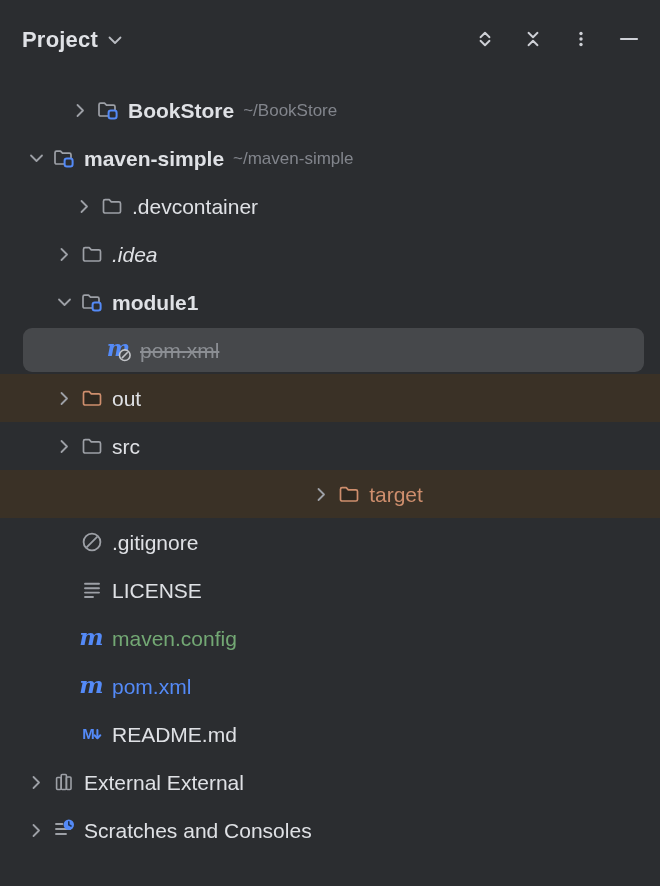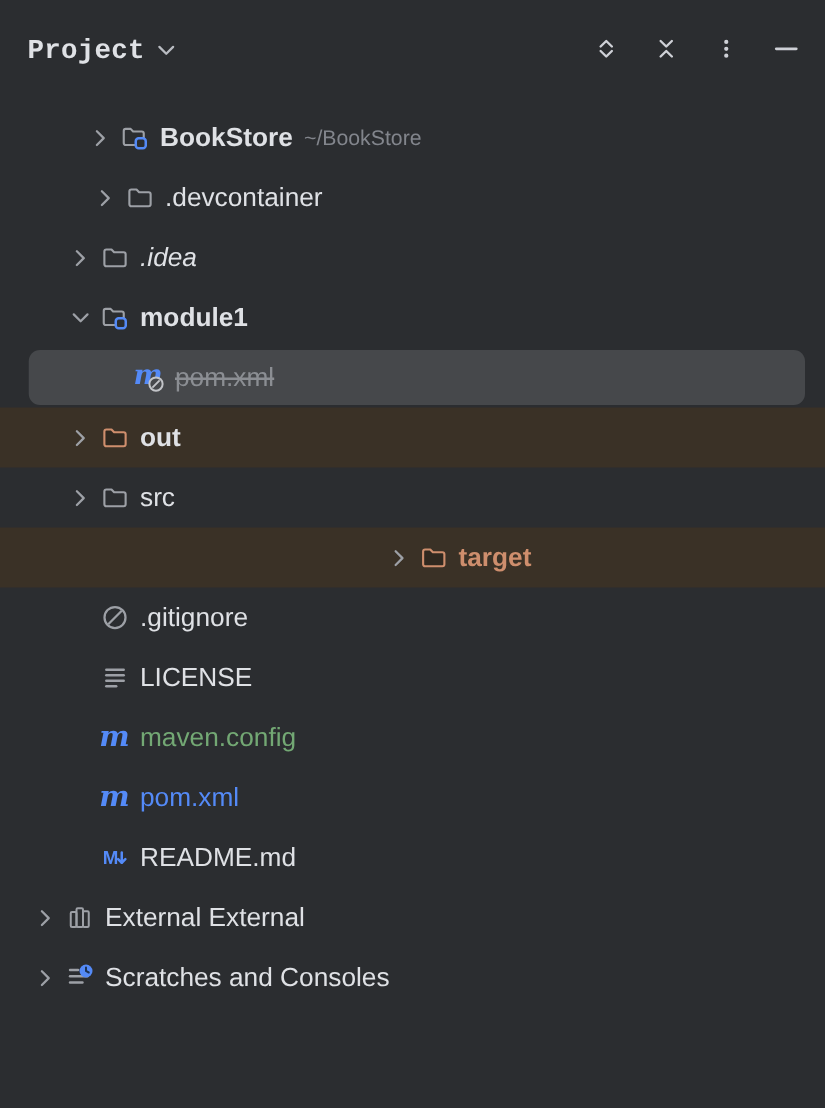--- a/index.html
+++ b/index.html
@@ -5,30 +5,30 @@
   :root{
     --bg:#2b2d30; --text:#dfe1e5; --path:#82858c; --sel:#46484b; --stripe:#3a3126;
     --orange:#ce8e6d; --green:#73a874; --blue:#548af7; --muted:#8b8e93;
     --icon:#9da0a6; --hicon:#ced0d6;
   }
   html,body{margin:0;padding:0;background:#1e1f22;}
   .panel{
     width:660px;height:886px;background:var(--bg);overflow:hidden;position:relative;
     font-family:"Liberation Sans", sans-serif; -webkit-font-smoothing:antialiased;
   }
-  .hdr{display:flex;align-items:center;height:80px;padding:0 16px 0 22px;font-family:Liberation Mono, monospace;}
+  .hdr{display:flex;align-items:center;height:80px;padding:0 16px 0 22px;}
   .hdr-title{font-size:22px;font-weight:700;color:var(--text);letter-spacing:.2px;}
   .hdr-caret{margin-left:10px;display:flex;align-items:center;}
   .hdr-spacer{flex:1;}
   .hdr-btn{width:30px;height:30px;margin-left:18px;display:flex;align-items:center;justify-content:center;
     background:none;border:none;padding:0;cursor:pointer;border-radius:6px;}
   .tree{padding-top:6px;}
   .row{position:relative;display:flex;align-items:center;height:48px;}
   .row > *{position:relative;z-index:1;}
-  .row.stripe{background:var(--stripe);font-weight:bold;}
+  .row.stripe{background:var(--stripe);}
   .sel-overlay{position:absolute;left:23px;right:16px;top:2px;bottom:2px;border-radius:9px;
     background:var(--sel);z-index:0;}
   .chev{width:24px;height:24px;flex:0 0 24px;margin-right:4px;display:flex;align-items:center;justify-content:center;}
   .ic{width:24px;height:24px;flex:0 0 24px;margin-right:8px;display:flex;align-items:center;justify-content:center;}
   .lbl{font-size:21px;color:var(--text);white-space:nowrap;line-height:1;}
   .lbl.b{font-weight:700;}
   .path{font-size:17px;color:var(--path);margin-left:9px;white-space:nowrap;line-height:1;}
   .strike{text-decoration:line-through;text-decoration-thickness:2px;}
   .c-excluded{color:var(--orange);} .c-added{color:var(--green);}
   .c-modified{color:var(--blue);} .c-muted{color:var(--muted);}
@@ -87,20 +87,35 @@
         </span>
         <span class="ic">
           <svg width="24" height="24" viewBox="0 0 24 24">
             <path d="M3 6.7 C3 5.8 3.7 5.1 4.6 5.1 H8.5 L10.5 7.2 H17.4 C18.3 7.2 19 7.9 19 8.8 V16.4 C19 17.3 18.3 18 17.4 18 H4.6 C3.7 18 3 17.3 3 16.4 Z" fill="none" stroke="var(--icon)" stroke-width="1.7" stroke-linejoin="round"></path>
             <rect x="12.6" y="12.6" width="8" height="8" rx="2.3" fill="var(--bg)" stroke="var(--blue)" stroke-width="2"></rect>
           </svg>
         </span>
         <span class="lbl b">BookStore</span>
         <span class="path">~/BookStore</span>
       </div>
+      <div class="row" style="padding-left: 24px;">
+        <span class="chev">
+          <svg width="24" height="24" viewBox="0 0 24 24">
+            <polyline points="7,9.5 12.5,15 18,9.5" fill="none" stroke="var(--icon)" stroke-width="1.8" stroke-linecap="round" stroke-linejoin="round"></polyline>
+          </svg>
+        </span>
+        <span class="ic">
+          <svg width="24" height="24" viewBox="0 0 24 24">
+            <path d="M3 6.7 C3 5.8 3.7 5.1 4.6 5.1 H8.5 L10.5 7.2 H17.4 C18.3 7.2 19 7.9 19 8.8 V16.4 C19 17.3 18.3 18 17.4 18 H4.6 C3.7 18 3 17.3 3 16.4 Z" fill="none" stroke="var(--icon)" stroke-width="1.7" stroke-linejoin="round"></path>
+            <rect x="12.6" y="12.6" width="8" height="8" rx="2.3" fill="var(--bg)" stroke="var(--blue)" stroke-width="2"></rect>
+          </svg>
+        </span>
+        <span class="lbl b">maven-simple</span>
+        <span class="path">~/maven-simple</span>
+      </div>
       <div class="row" style="padding-left: 72px;">
         <span class="chev">
           <svg width="24" height="24" viewBox="0 0 24 24">
             <polyline points="9.5,7 15,12.5 9.5,18" fill="none" stroke="var(--icon)" stroke-width="1.8" stroke-linecap="round" stroke-linejoin="round"></polyline>
           </svg>
         </span>
         <span class="ic">
           <svg width="24" height="24" viewBox="0 0 24 24">
             <path d="M3.5 7.2 C3.5 6.3 4.2 5.6 5.1 5.6 H9.2 L11.3 7.8 H18.9 C19.8 7.8 20.5 8.5 20.5 9.4 V17.4 C20.5 18.3 19.8 19 18.9 19 H5.1 C4.2 19 3.5 18.3 3.5 17.4 Z" fill="none" stroke="var(--icon)" stroke-width="1.7" stroke-linejoin="round"></path>
           </svg>

